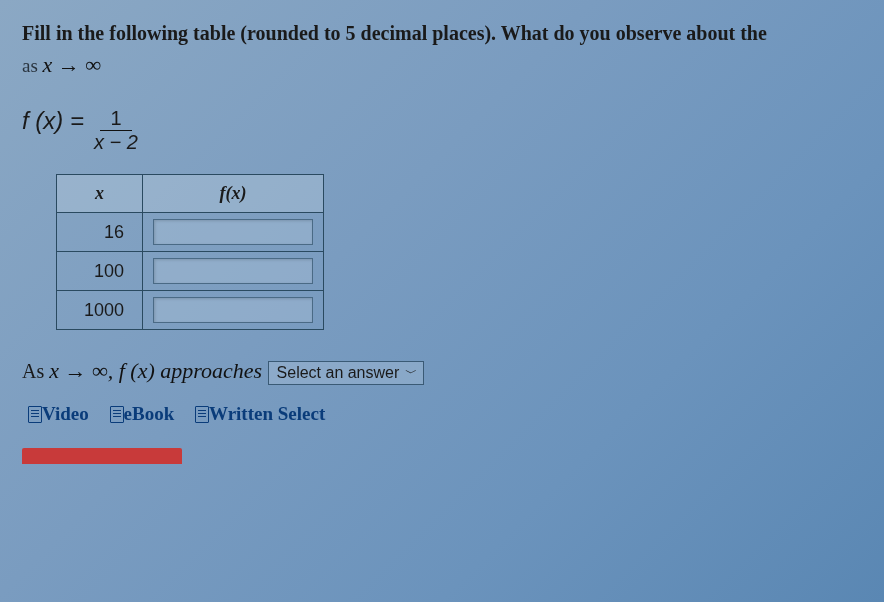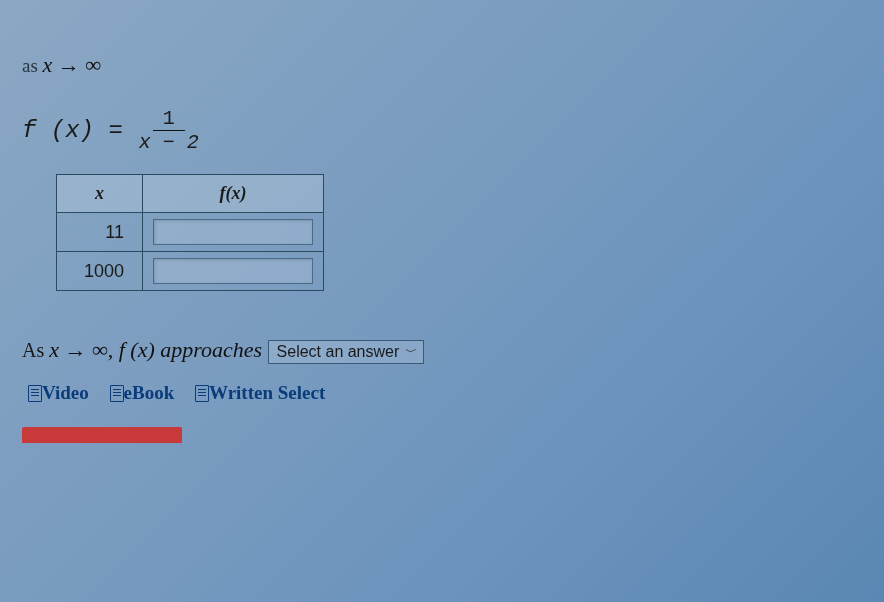--- a/index.html
+++ b/index.html
@@ -28,25 +28,23 @@
     .math-expr {
       font-family: 'Times New Roman', serif;
       font-size: 22px;
       color: #111;
       font-style: italic;
     }
     .fn-def {
       margin-top: 26px;
       margin-bottom: 20px;
       font-size: 24px;
-      font-family: Liberation Mono, monospace;
+      font-family: Liberation Sans, sans-serif;
       font-style: italic;
       display: flex;
-      align-items: center;
-      gap: 6px;
     }
     .frac {
       display: inline-flex;
       flex-direction: column;
       align-items: center;
       font-size: 20px;
       vertical-align: middle;
       margin-left: 4px;
     }
     .frac .num { border-bottom: 1.5px solid #111; padding: 0 10px; font-style: normal; }
@@ -80,21 +78,21 @@
     .fx-input {
       width: 160px;
       height: 26px;
       border: 1.5px solid #4a6a85;
       background: rgba(180,200,220,0.35);
       box-shadow: inset 1px 1px 3px rgba(0,0,0,0.15);
       font-size: 15px;
       padding: 2px 6px;
     }
     .conclusion {
-      margin-top: 46px;
+      margin-top: 28px;
       font-size: 20px;
       font-family: 'Times New Roman', serif;
     }
     .select-box {
       display: inline-flex;
       align-items: center;
       border: 1.5px solid #3a5a75;
       background: rgba(200,215,230,0.25);
       font-family: Arial, sans-serif;
       font-size: 16px;
@@ -140,20 +138,21 @@
       width: 160px;
       height: 16px;
       background: #c83a3a;
       border-radius: 2px 2px 0 0;
     }
   </style>
 </head>
 <body>
 
 <div class="instruction">
+  <span>Fill in the following table (rounded to 5 decimal places). What do you observe about the</span>
   <br>
   <span class="sub">
     <span>as </span>
     <span class="math-expr"><span>x → ∞</span></span>
   </span>
 </div>
 
 <div class="fn-def">
   <span>f (x) = </span>
   <span class="frac">
@@ -164,21 +163,25 @@
 
 <table class="fx">
   <thead>
     <tr>
       <th>x</th>
       <th>f(x)</th>
     </tr>
   </thead>
   <tbody>
     <tr>
-      <td>11</td>
+      <td>16</td>
+      <td><input class="fx-input" value="" style=""></td>
+    </tr>
+    <tr>
+      <td>100</td>
       <td><input class="fx-input" value="" style=""></td>
     </tr>
     <tr>
       <td>1000</td>
       <td><input class="fx-input" value="" style=""></td>
     </tr>
   </tbody>
 </table>
 
 <div class="conclusion">

